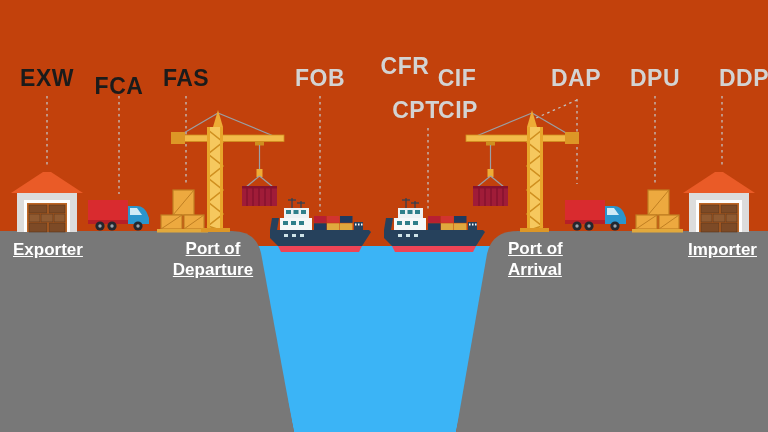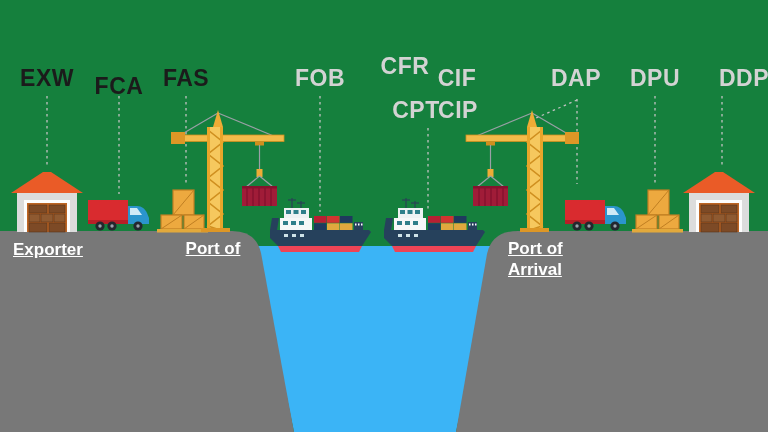--- a/index.html
+++ b/index.html
@@ -1,17 +1,17 @@
 <!DOCTYPE html>
 <html><head>
 <meta charset="utf-8">
 <style>
   html,body{margin:0;padding:0;background:#fff;}
   .stage{
-    position:relative;width:768px;height:432px;overflow:hidden;background:#15803d;
+    position:relative;width:768px;height:432px;overflow:hidden;background:#c2410c;
     font-family:"Liberation Sans",sans-serif;
   }
   .scene{position:absolute;left:0;top:0;width:768px;height:432px;display:block;}
   .term{
     position:absolute;transform:translateX(-50%);
     font-size:23px;font-weight:800;letter-spacing:.5px;white-space:nowrap;line-height:24px;
   }
   .term.dark{color:#1b1b1b;}
   .term.muted{color:#d3d3d3;text-align:right;}
   .loc{
@@ -183,21 +183,23 @@
   <span class="term muted" style="left:416px;top:98px">CPT</span>
   <span class="term muted" style="left:458px;top:98px">CIP</span>
   <span class="term muted" style="left:576px;top:66px">DAP</span>
   <span class="term muted" style="left:655px;top:66px">DPU</span>
   <span class="term muted" style="left:744px;top:66px">DDP</span>
 
   <div class="loc" style="left:13px;top:239px">Exporter</div>
 
   <div class="loc center" style="left:213px;top:238px">
     <span>Port of</span>
+    <span>Departure</span>
   </div>
 
   <div class="loc" style="left:508px;top:238px">
     <span>Port of</span>
     <span>Arrival</span>
   </div>
 
+  <div class="loc" style="left:688px;top:239px">Importer</div>
 
 </div>
 
 </body></html>

